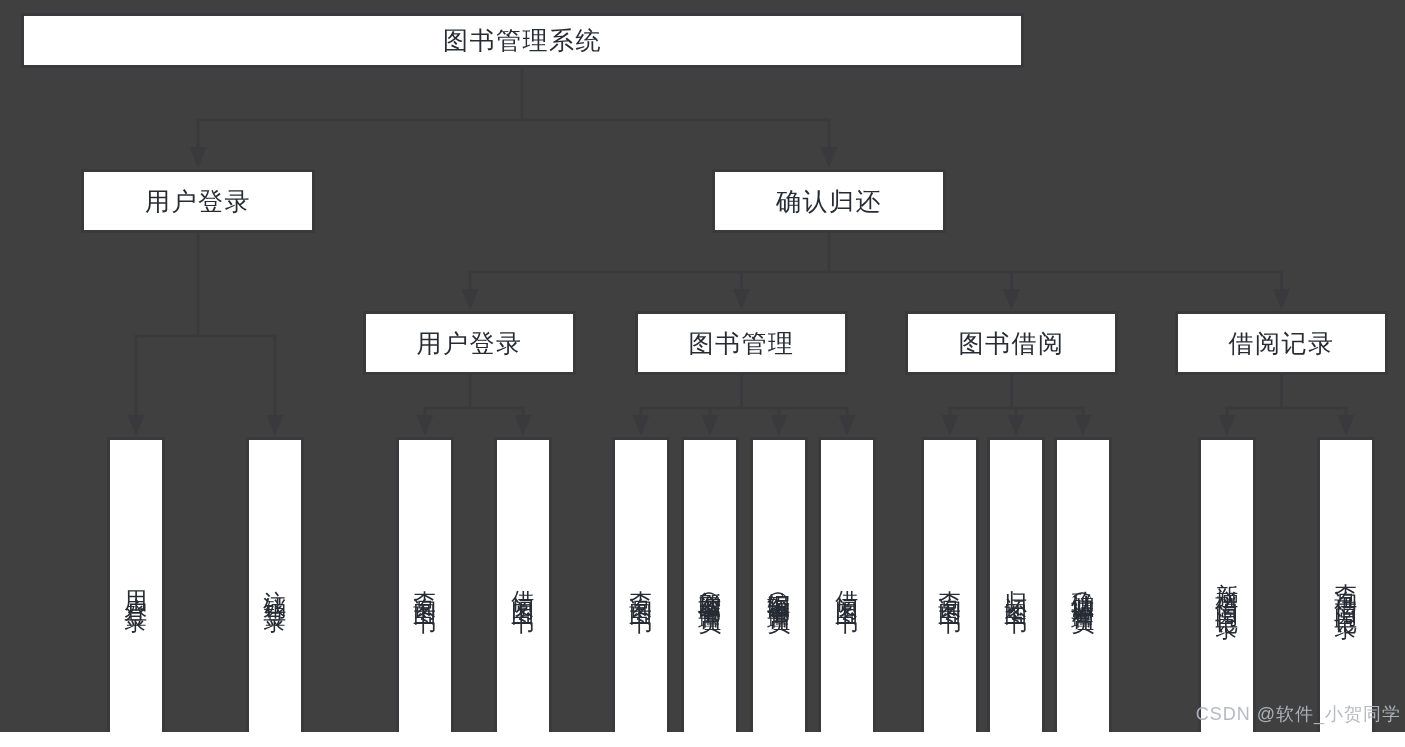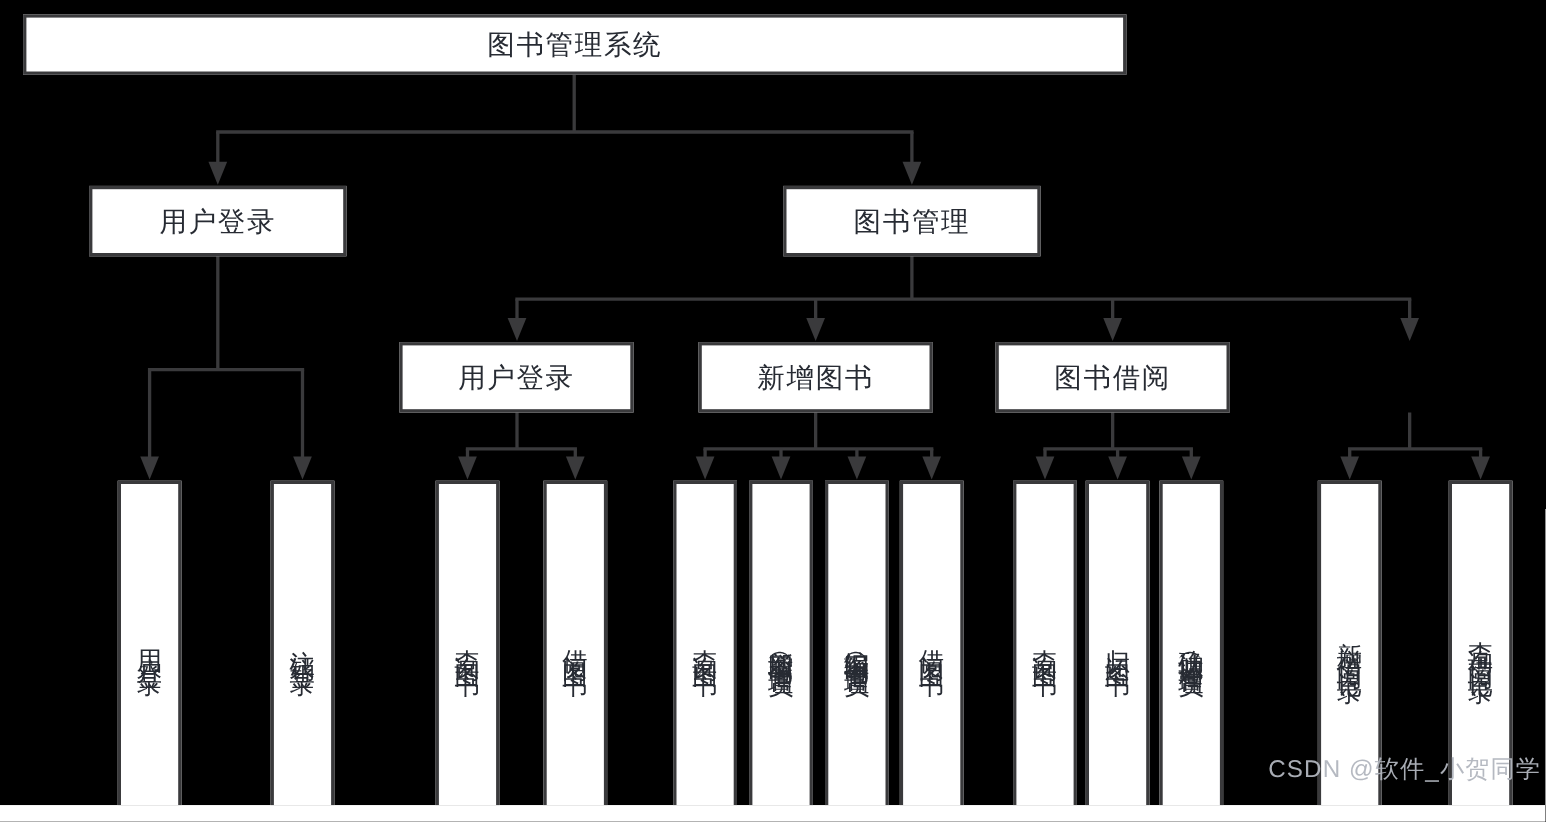--- a/index.html
+++ b/index.html
@@ -1,37 +1,37 @@
 <!DOCTYPE html>
 <html><head>
   <meta charset="utf-8">
   <style>
     html,body{margin:0;padding:0;background:#ffffff;}
     .canvas{
-      position:relative;width:1405px;height:732px;background:#000000;
+      position:relative;width:1405px;height:732px;background:#404040;
       font-family:"Liberation Sans","DejaVu Sans",sans-serif;overflow:hidden;
     }
     .connectors{position:absolute;left:0;top:0;}
     .hbox{
       position:absolute;box-sizing:border-box;border:3px solid #3a3a3c;background:#ffffff;
       display:flex;align-items:center;justify-content:center;
     }
     .hlabel{font-size:25px;color:#272b33;letter-spacing:1.5px;white-space:nowrap;}
     .vbox{
       position:absolute;box-sizing:border-box;border:3px solid #3a3a3c;background:#ffffff;
       top:437px;width:58px;height:298px;
       display:flex;align-items:center;justify-content:center;
     }
     .vlabel{
       writing-mode:vertical-rl;text-orientation:mixed;
       font-size:23px;letter-spacing:7px;line-height:1.15;color:#272b33;
     }
     .vbox.long .vlabel{letter-spacing:3px;}
     .watermark{
-      position:absolute;right:4px;bottom:18px;font-size:22px;
+      position:absolute;right:4px;bottom:6px;font-size:18px;
       color:rgba(177,181,190,0.95);letter-spacing:1px;white-space:nowrap;
     }
   </style>
 </head>
 <body>
 
 <div class="canvas">
 
   <svg class="connectors" width="1405" height="747" viewBox="0 0 1405 747">
     <g stroke="#3a3a3c" stroke-width="3" fill="none">
@@ -103,31 +103,34 @@
   </svg>
 
   <div class="hbox" style="left:21px;top:13px;width:1003px;height:55px">
     <span class="hlabel">图书管理系统</span>
   </div>
 
   <div class="hbox" style="left:81px;top:169px;width:234px;height:64px">
     <span class="hlabel">用户登录</span>
   </div>
   <div class="hbox" style="left:712px;top:169px;width:234px;height:64px">
-    <span class="hlabel">图书管理</span>
+    <span class="hlabel">确认归还</span>
   </div>
 
   <div class="hbox" style="left:363px;top:311px;width:213px;height:64px">
     <span class="hlabel">用户登录</span>
   </div>
   <div class="hbox" style="left:635px;top:311px;width:213px;height:64px">
-    <span class="hlabel">新增图书</span>
+    <span class="hlabel">图书管理</span>
   </div>
   <div class="hbox" style="left:905px;top:311px;width:213px;height:64px">
     <span class="hlabel">图书借阅</span>
+  </div>
+  <div class="hbox" style="left:1175px;top:311px;width:213px;height:64px">
+    <span class="hlabel">借阅记录</span>
   </div>
 
   <div class="vbox" style="left:107px">
     <span class="vlabel">用户登录</span>
   </div>
   <div class="vbox" style="left:246px">
     <span class="vlabel">注销登录</span>
   </div>
 
   <div class="vbox" style="left:396px">

